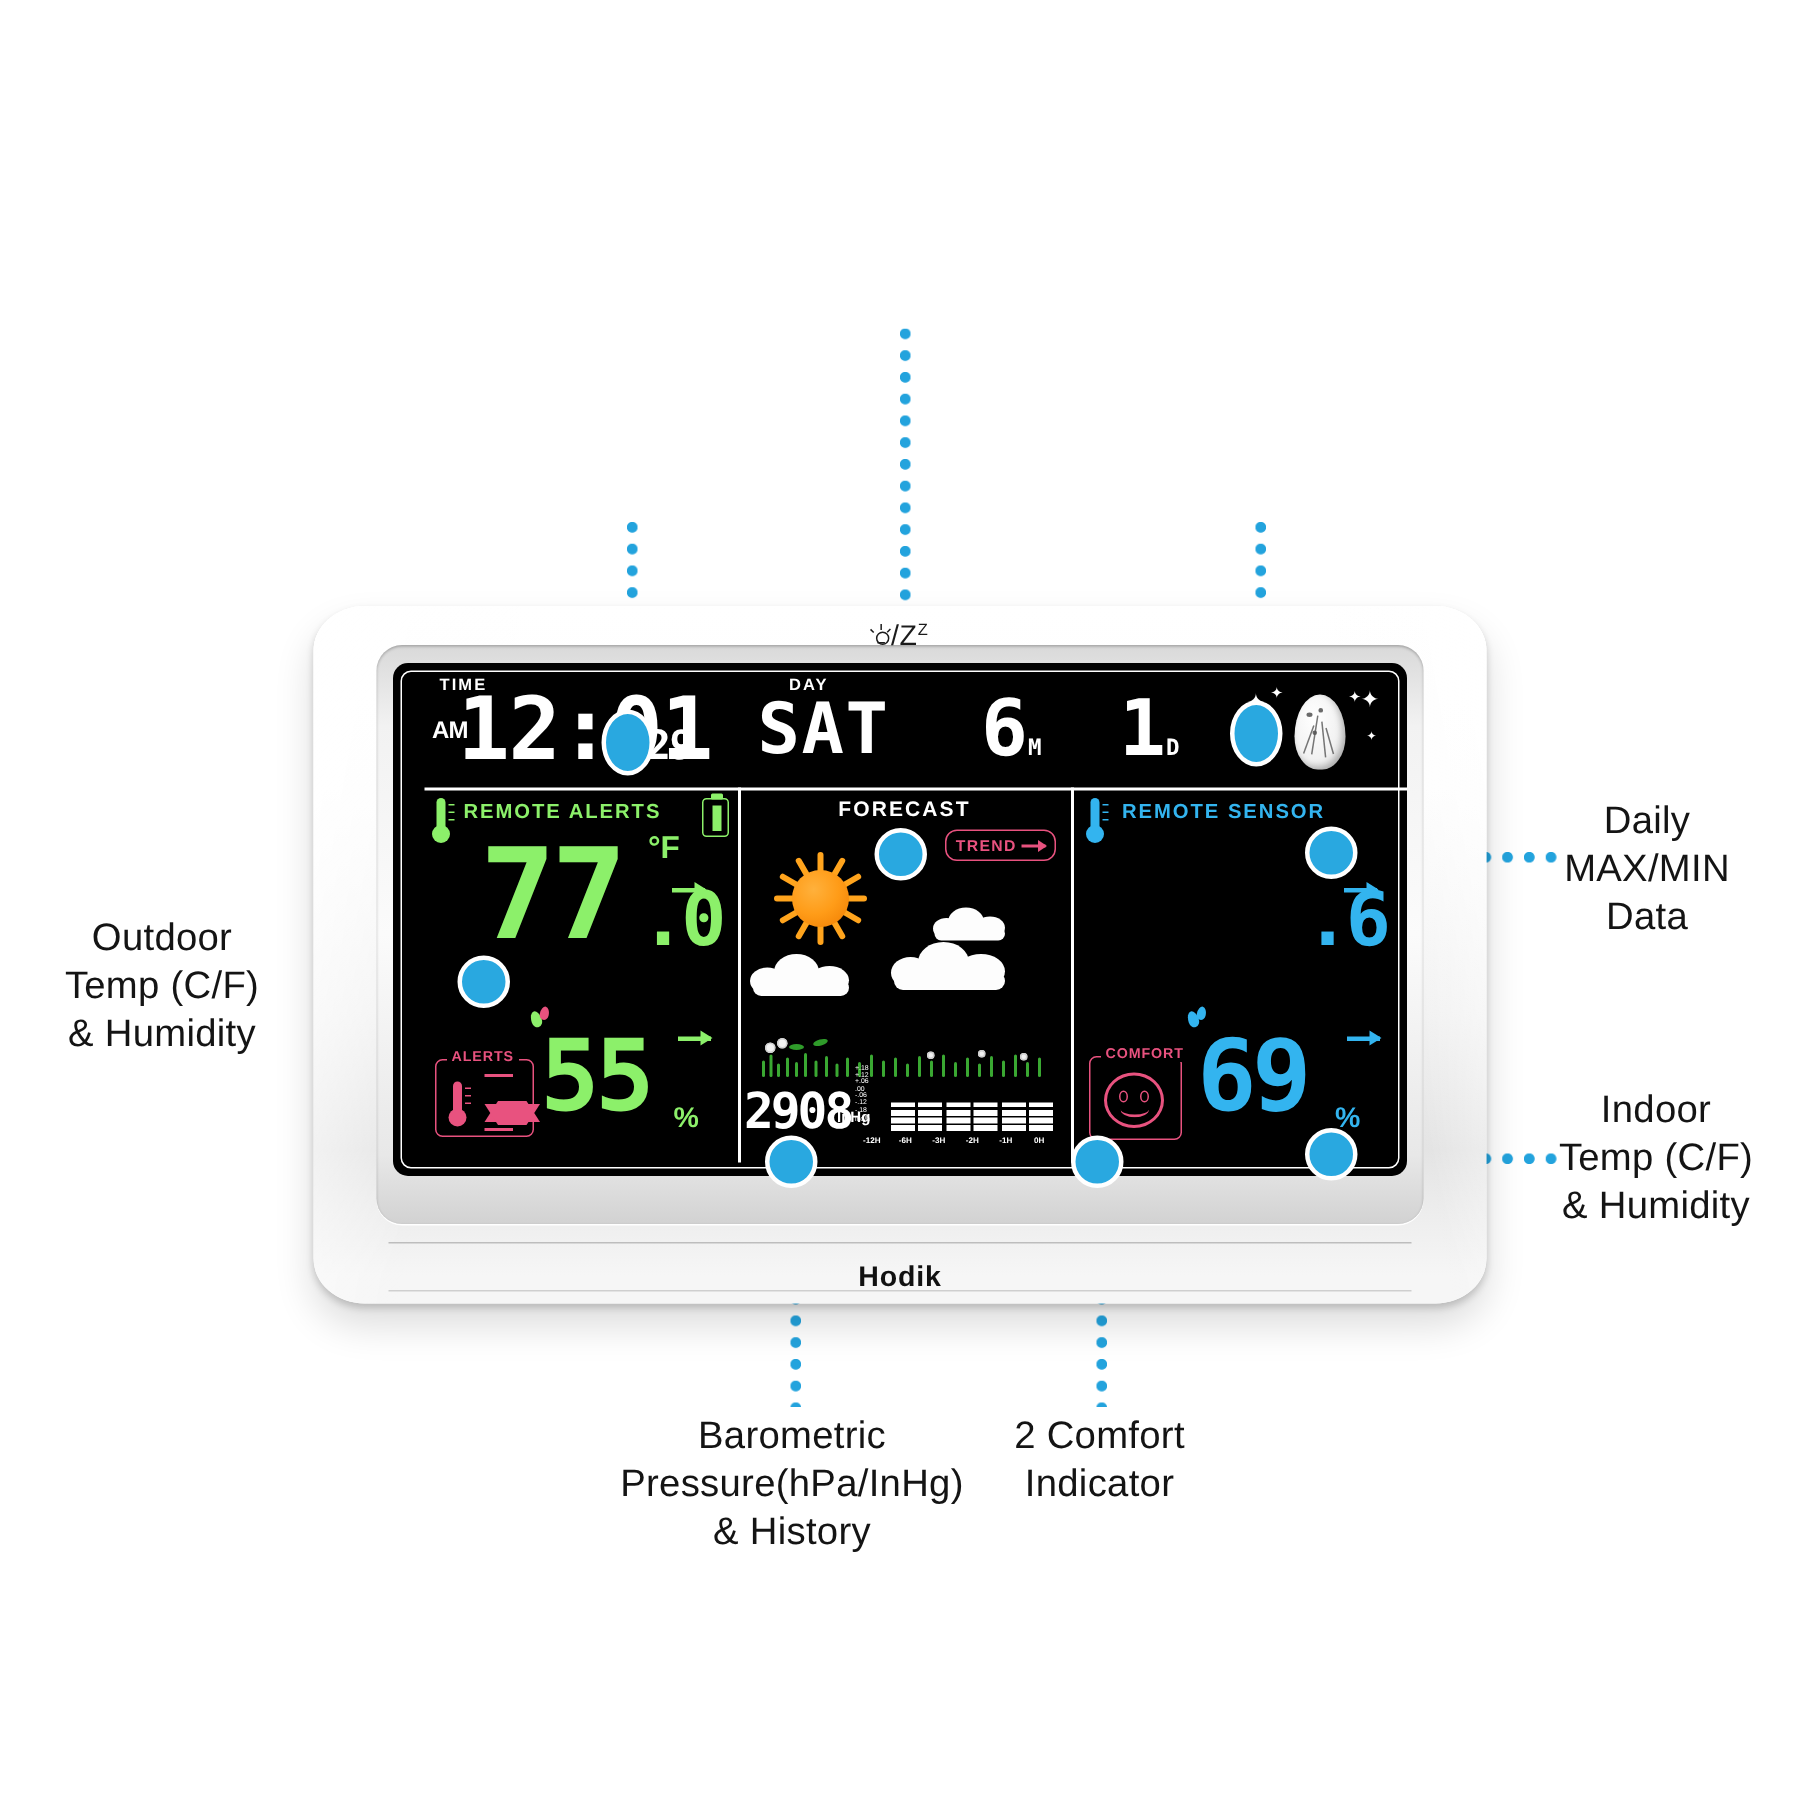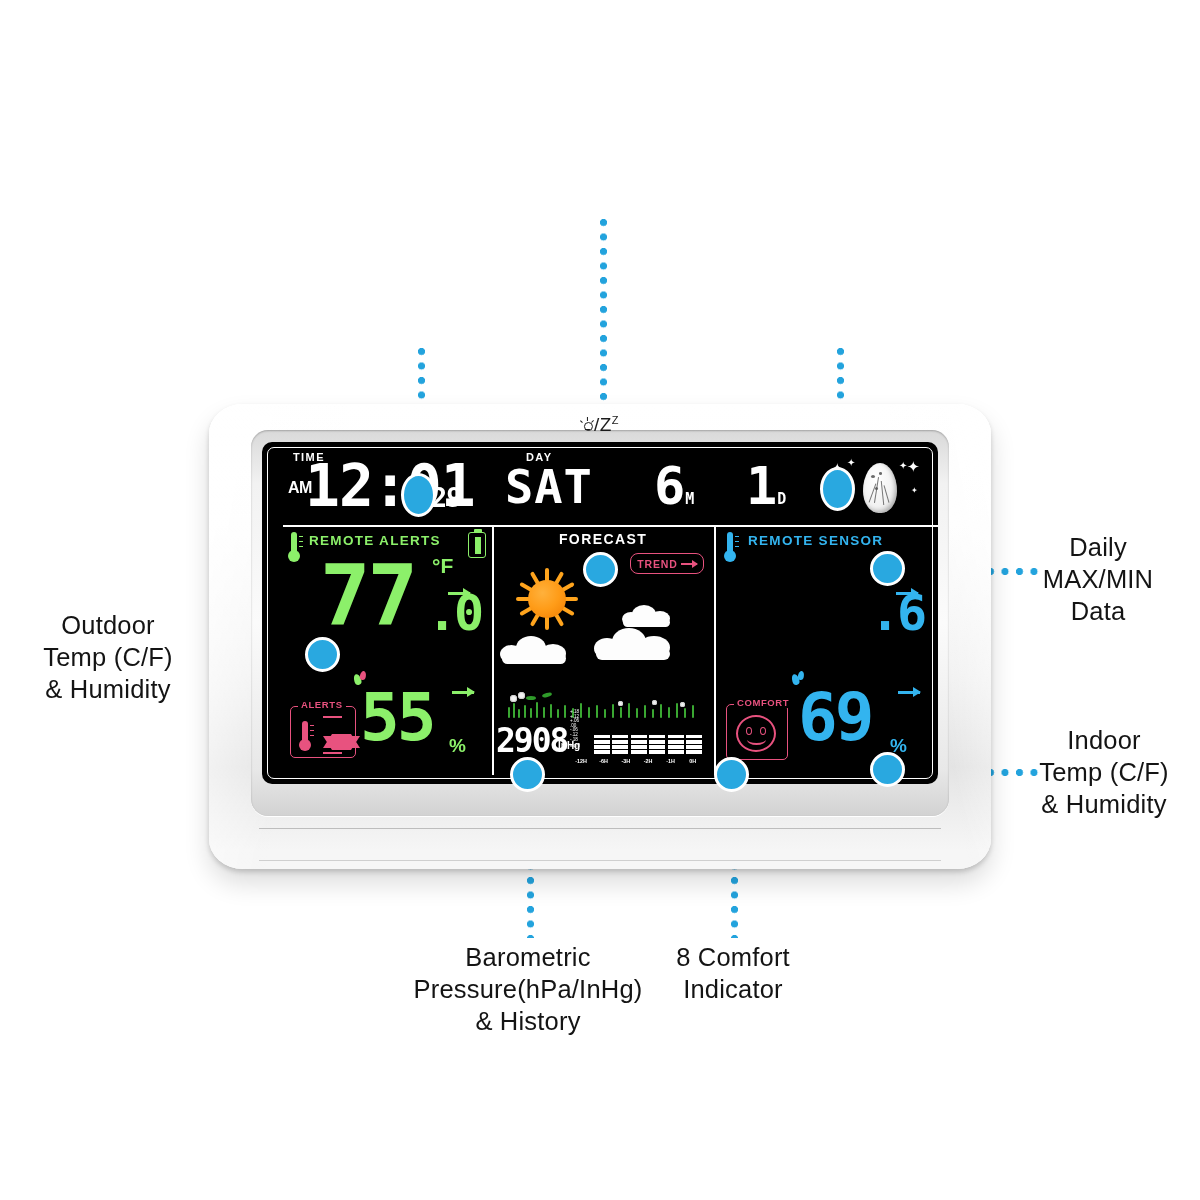--- a/index.html
+++ b/index.html
@@ -285,21 +285,21 @@
 &amp; Humidity</div>
 
   <div class="callout ca-center" style="left:1104px;top:724px;width:220px;">Indoor
 Temp (C/F)
 &amp; Humidity</div>
 
   <div class="callout ca-center" style="left:528px;top:941px;width:320px;">Barometric
 Pressure(hPa/InHg)
 &amp; History</div>
 
-  <div class="callout ca-center" style="left:733px;top:941px;width:200px;">8 Comfort
+  <div class="callout ca-center" style="left:733px;top:941px;width:200px;">2 Comfort
 Indicator</div>
 
   <div class="leader v" style="left:600px;top:219px;height:345px;"></div>
 
   <div class="leader v" style="left:418px;top:348px;height:142px;"></div>
 
   <div class="leader v" style="left:837px;top:348px;height:142px;"></div>
 
   <div class="leader h" style="left:900px;top:568px;width:142px;"></div>
 
@@ -580,20 +580,21 @@
               <span class="mouth"></span>
             </div>
           </div>
         </div>
 
       </div>
       <div class="lcdborder"></div>
     </div>
 
     <div class="speakerline"></div>
+    <div class="brand">Hodik</div>
     <div class="speakerline2"></div>
   </div>
 
   <div class="hotspot" style="left:401px;top:473px;width:35px;height:44px;border-radius:50%;"></div>
   <div class="hotspot" style="left:583px;top:552px;width:35px;height:35px;"></div>
   <div class="hotspot" style="left:820px;top:467px;width:35px;height:44px;border-radius:50%;"></div>
   <div class="hotspot" style="left:870px;top:551px;width:35px;height:35px;"></div>
   <div class="hotspot" style="left:305px;top:637px;width:35px;height:35px;"></div>
   <div class="hotspot" style="left:870px;top:752px;width:35px;height:35px;"></div>
   <div class="hotspot" style="left:510px;top:757px;width:35px;height:35px;"></div>

